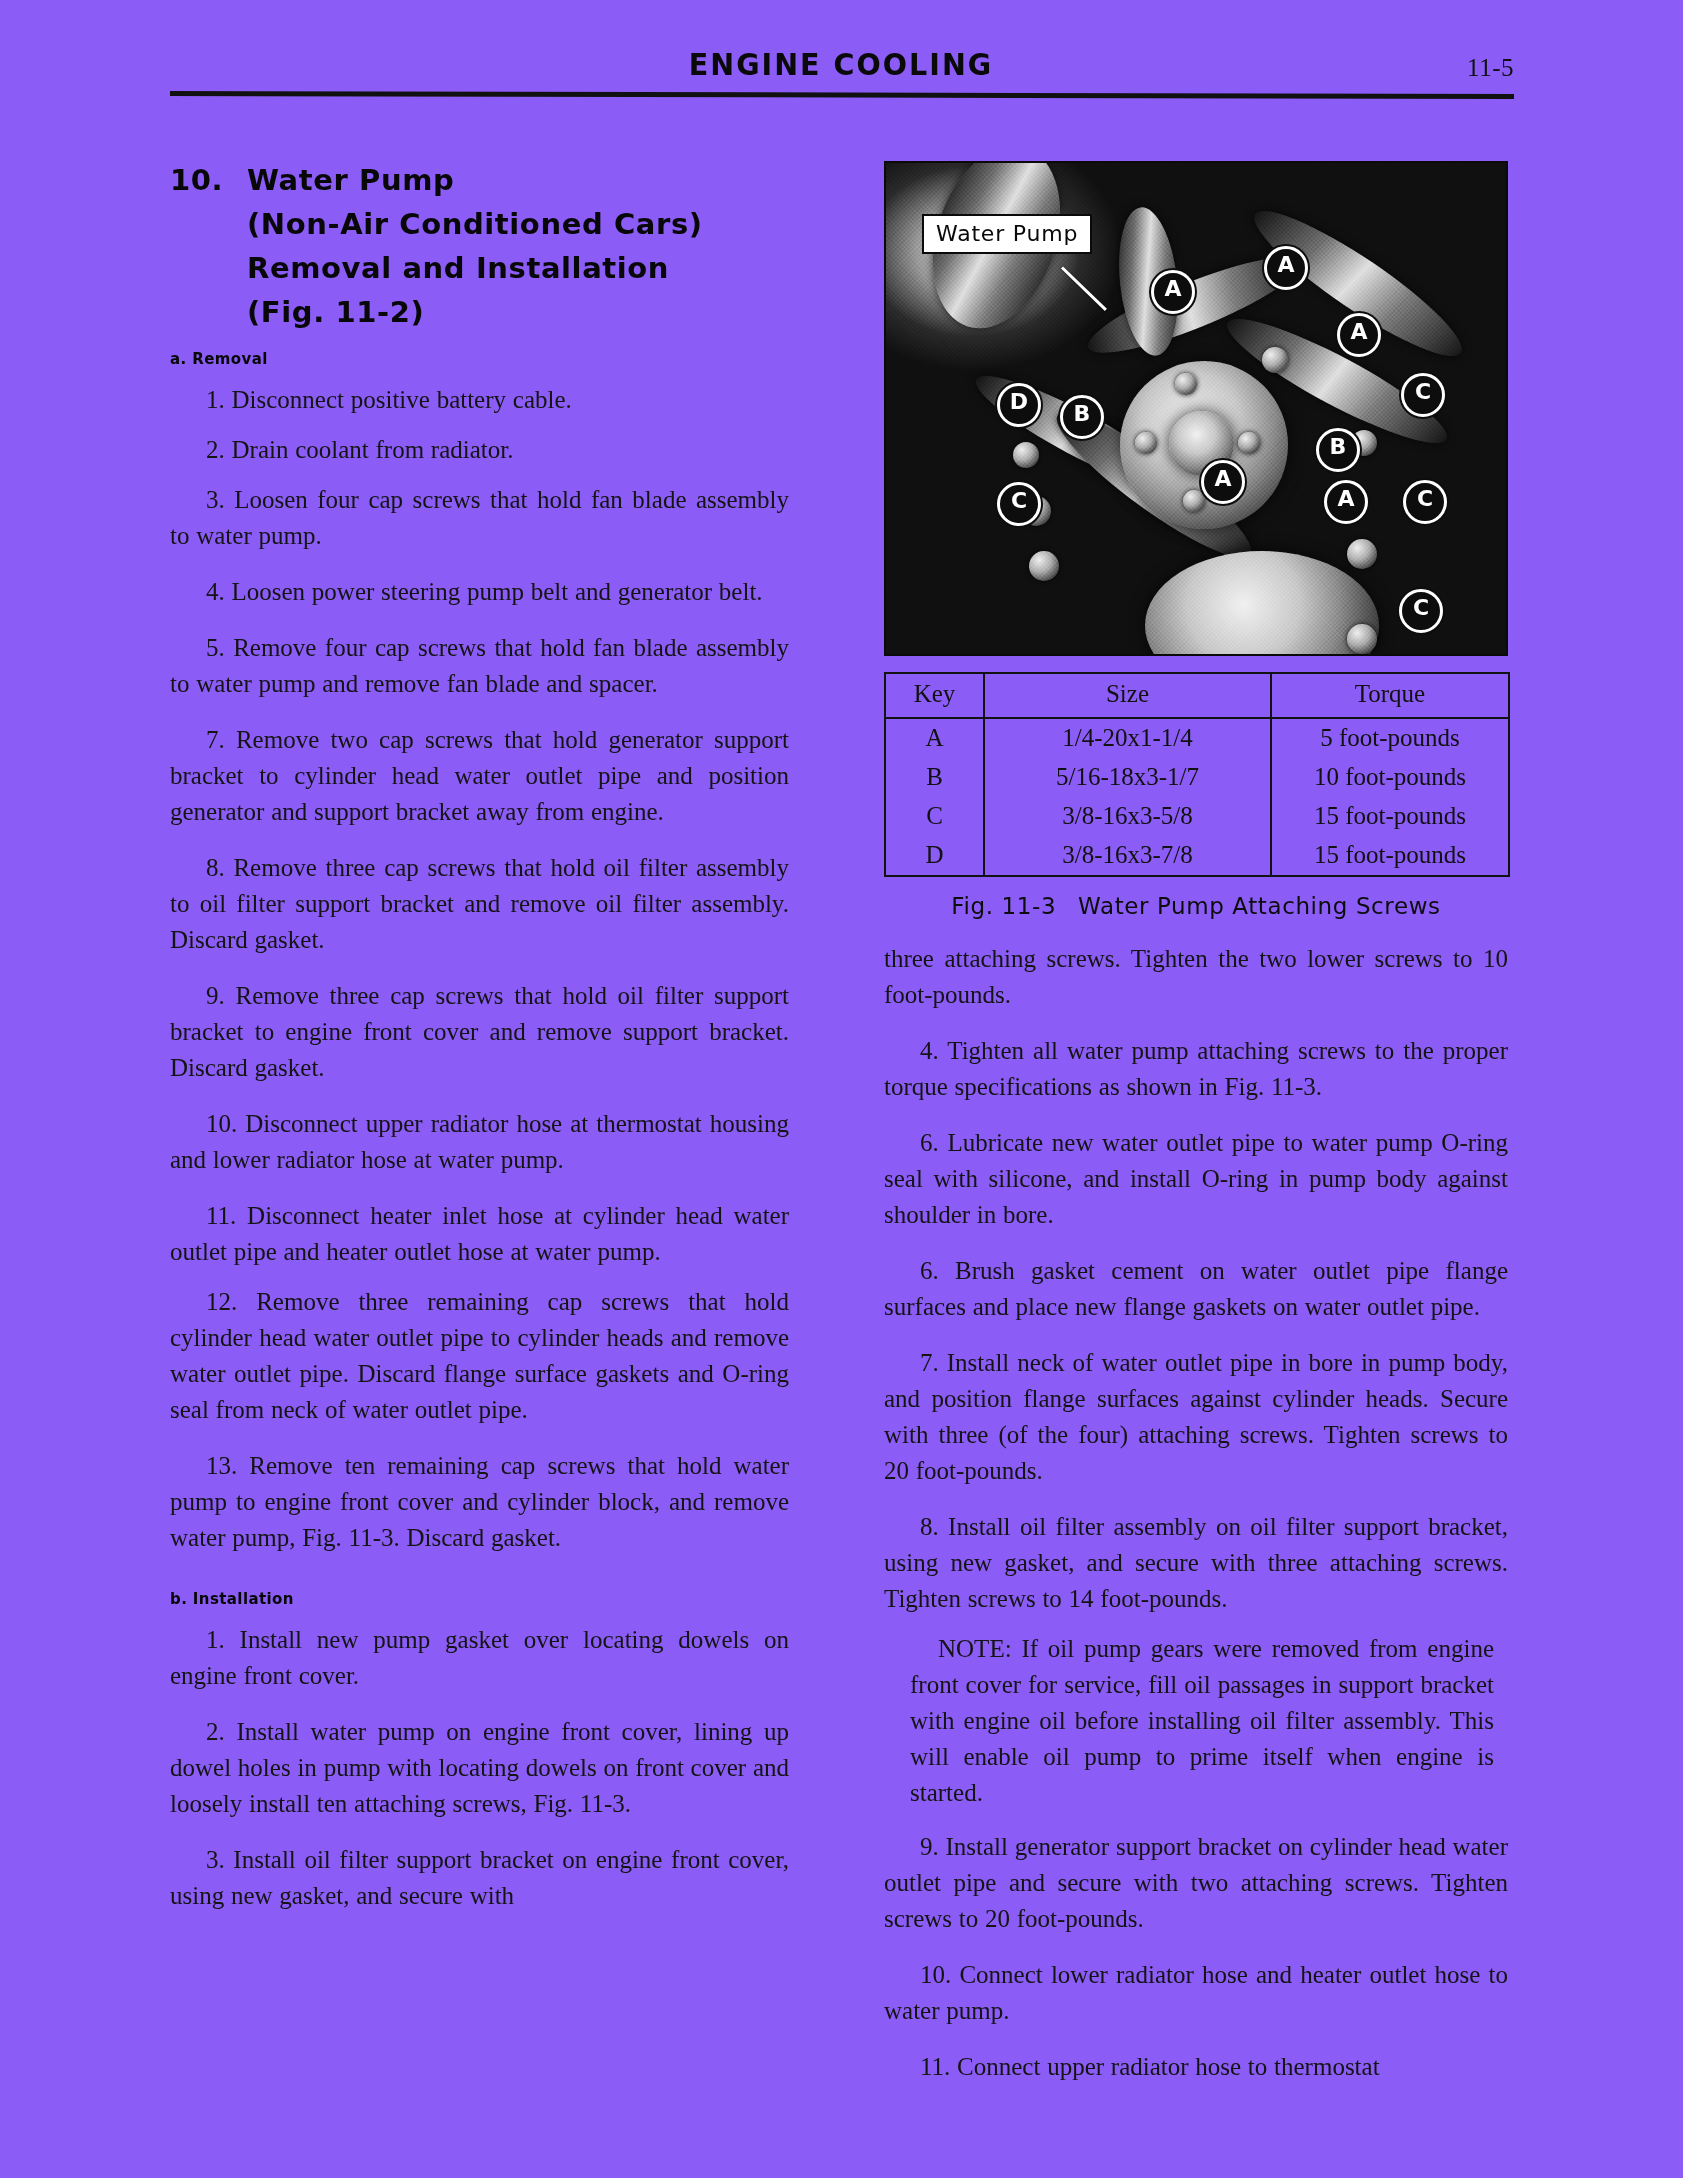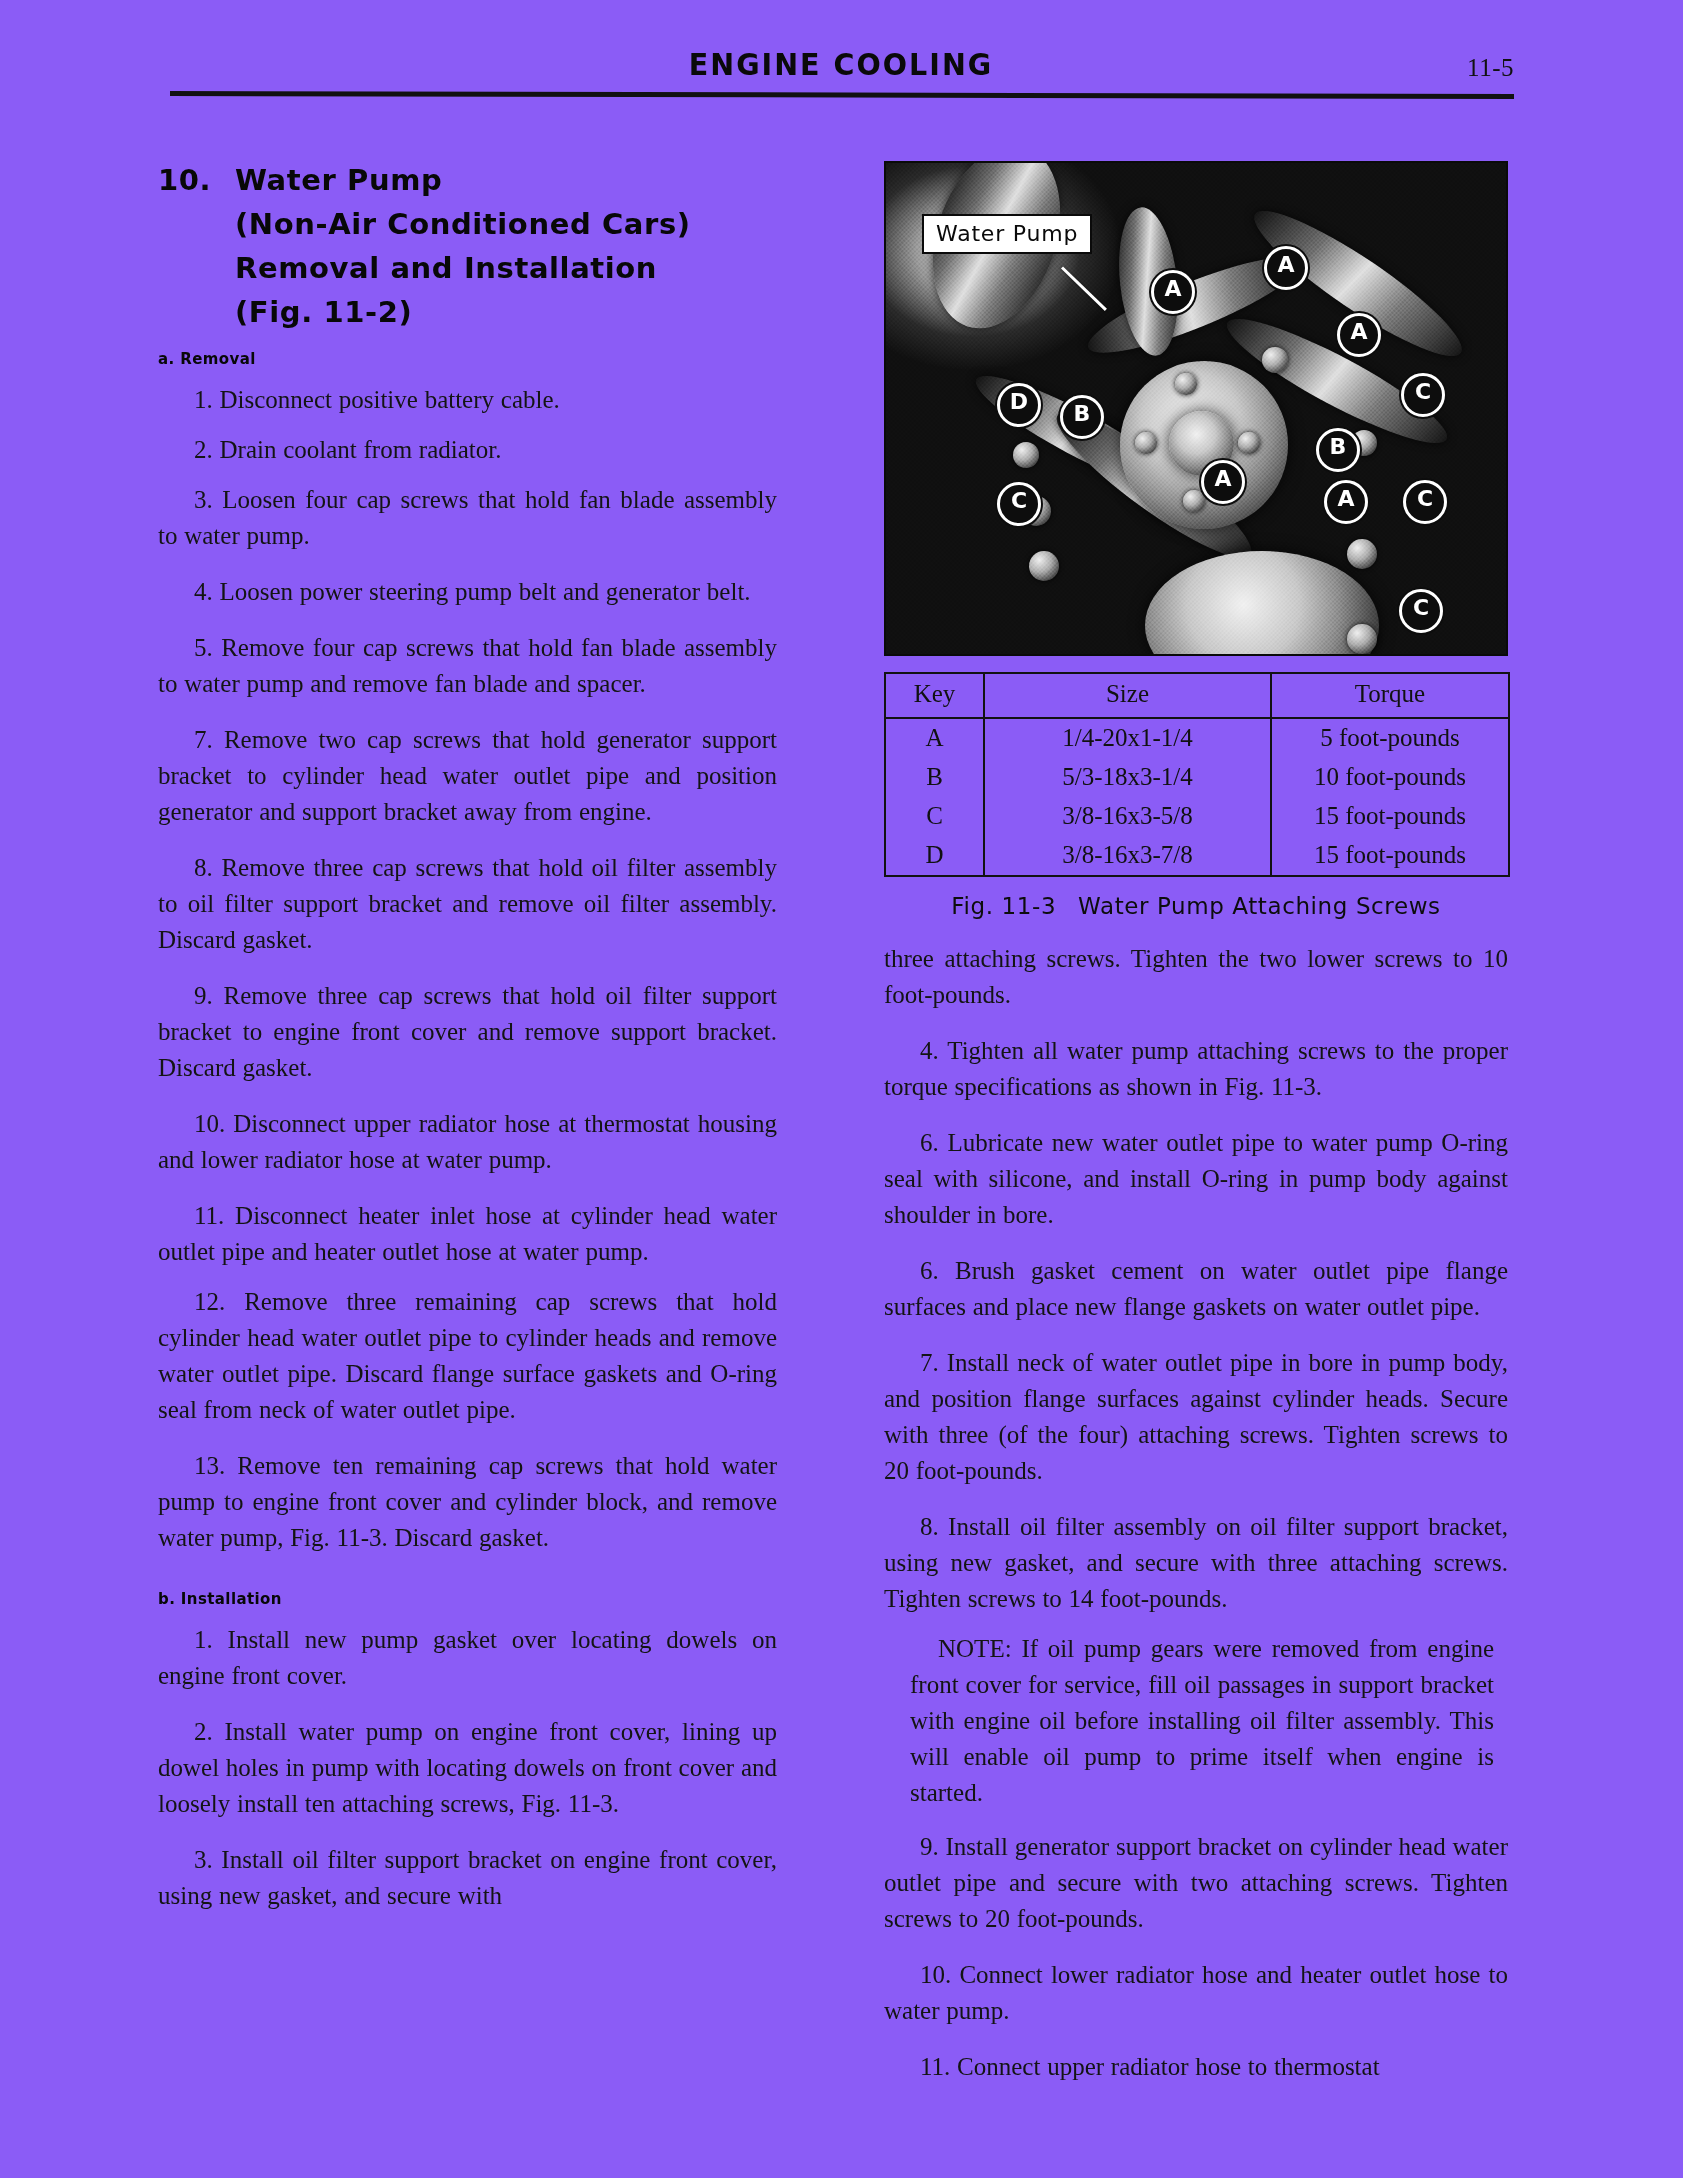--- a/index.html
+++ b/index.html
@@ -63,21 +63,21 @@
     transform: rotate(0.13deg);
     transform-origin: left center;
   }
 
   
   .col {
     position: absolute;
     top: 158px;
     width: 619px;
   }
-  .col-left  { left: 158px; }
+  .col-left  { left: 170px; }
 
   .col-right-text {
     position: absolute;
     left: 884px;
     top: 941px;
     width: 624px;
   }
 
   
   .sec-head {
@@ -368,21 +368,21 @@
           </tr>
         </thead>
         <tbody>
           <tr>
             <td>A</td>
             <td>1/4-20x1-1/4</td>
             <td>5  foot-pounds</td>
           </tr>
           <tr>
             <td>B</td>
-            <td>5/3-18x3-1/4</td>
+            <td>5/16-18x3-1/7</td>
             <td>10  foot-pounds</td>
           </tr>
           <tr>
             <td>C</td>
             <td>3/8-16x3-5/8</td>
             <td>15  foot-pounds</td>
           </tr>
           <tr>
             <td>D</td>
             <td>3/8-16x3-7/8</td>

